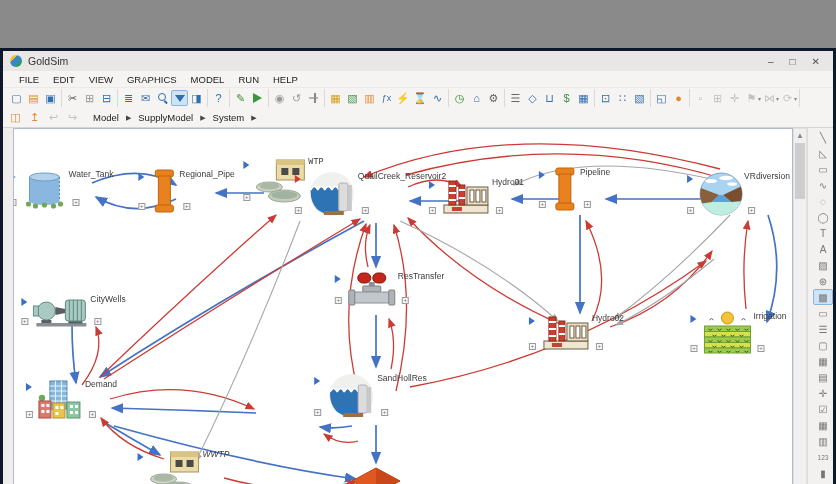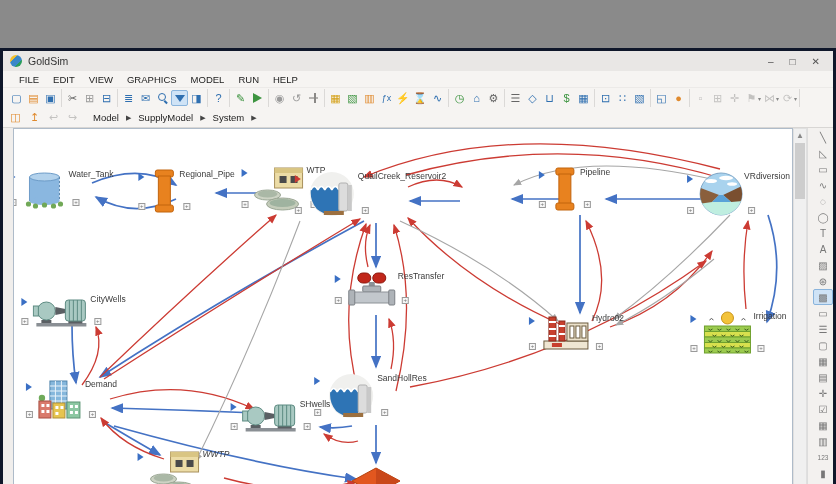--- a/index.html
+++ b/index.html
@@ -258,21 +258,21 @@
       <div class="node" style="left: 178px; top: 40px;">
         <div class="iconwrap"><svg width="30" height="44" viewBox="0 0 30 44">
             <g fill="#e8821f" stroke="#c2640d">
               <rect x="6" y="1" width="18" height="7" rx="2"></rect>
               <rect x="9" y="7" width="12" height="30"></rect>
               <rect x="6" y="36" width="18" height="7" rx="2"></rect>
             </g>
           </svg><span class="inmark"></span><span class="pbox l">+</span><span class="pbox r">+</span></div>
         <div class="nlabel">Regional_Pipe</div>
       </div>
-      <div class="node" style="left: 275px; top: 36px;">
+      <div class="node" style="left: 275px; top: 28px; font-family: Liberation Mono, monospace;">
         <div class="iconwrap"><svg width="54" height="46" viewBox="0 0 54 46">
             <rect x="22" y="3" width="28" height="20" fill="#ecdca6" stroke="#a8905c"></rect>
             <rect x="22" y="3" width="28" height="5" fill="#d9c583"></rect>
             <rect x="27" y="11" width="7" height="7" fill="#4a4a4a"></rect>
             <rect x="38" y="11" width="7" height="7" fill="#4a4a4a"></rect>
             <ellipse cx="15" cy="30" rx="13" ry="5" fill="#cdd3c4" stroke="#9aa694"></ellipse>
             <ellipse cx="15" cy="29" rx="10" ry="3.5" fill="#aab8a6"></ellipse>
             <ellipse cx="30" cy="39" rx="16" ry="6" fill="#c4ccba" stroke="#9aa694"></ellipse>
             <ellipse cx="30" cy="38" rx="13" ry="4" fill="#9fb3a0"></ellipse>
           </svg><span class="inmark"></span><span class="pbox l">+</span><span class="pbox r">+</span></div>
@@ -281,20 +281,35 @@
       <div class="node" style="left: 362px; top: 42px;">
         <div class="iconwrap"><svg width="52" height="46" viewBox="0 0 52 46">
             <circle cx="26" cy="23" r="22" fill="#f0f0ee"></circle>
             <path d="M5 19 q3.5 -7 7 0 q3.5 -7 7 0 q3.5 -7 7 0 q3.5 -7 7 0 L33 41 Q22 47 11 38 Q4 30 5 19 Z" fill="#2e74b5"></path>
             <path d="M5 19 q3.5 -7 7 0 M12 19 q3.5 -7 7 0 M19 19 q3.5 -7 7 0 M26 19 q3.5 -7 7 0" stroke="#ffffff" fill="none" stroke-width="1.6"></path>
             <rect x="33" y="12" width="9" height="28" rx="2" fill="#dcdcdc" stroke="#b0b0b0"></rect>
             <rect x="42" y="14" width="4" height="26" fill="#c8c8c8"></rect>
             <rect x="18" y="40" width="20" height="4" fill="#9c7040"></rect>
           </svg><span class="inmark red"></span><span class="pbox l">+</span><span class="pbox r">+</span></div>
         <div class="nlabel">QuailCreek_Reservoir2</div>
+      </div>
+      <div class="node" style="left: 468px; top: 48px;">
+        <div class="iconwrap"><svg width="52" height="40" viewBox="0 0 52 40">
+            <rect x="4" y="28" width="44" height="8" fill="#efe6d2" stroke="#6b5b3e"></rect>
+            <rect x="9" y="4" width="7" height="24" fill="#c8402e" stroke="#8a2a1c"></rect>
+            <path d="M9 9 h7 M9 16 h7 M9 23 h7" stroke="#ffffff" stroke-width="2"></path>
+            <rect x="19" y="8" width="6" height="20" fill="#c8402e" stroke="#8a2a1c"></rect>
+            <path d="M19 13 h6 M19 21 h6" stroke="#ffffff" stroke-width="2"></path>
+            <rect x="27" y="10" width="21" height="18" fill="#ece2cc" stroke="#6b5b3e"></rect>
+            <rect x="30" y="13" width="4" height="12" fill="#ffffff" stroke="#6b5b3e"></rect>
+            <rect x="36" y="13" width="4" height="12" fill="#ffffff" stroke="#6b5b3e"></rect>
+            <rect x="42" y="13" width="4" height="12" fill="#ffffff" stroke="#6b5b3e"></rect>
+            <rect x="12" y="30" width="10" height="4" fill="#c8402e"></rect>
+          </svg><span class="inmark"></span><span class="pbox l">+</span><span class="pbox r">+</span></div>
+        <div class="nlabel">Hydro01</div>
       </div>
       <div class="node" style="left: 566px; top: 38px;">
         <div class="iconwrap"><svg width="30" height="44" viewBox="0 0 30 44">
             <g fill="#e8821f" stroke="#c2640d">
               <rect x="6" y="1" width="18" height="7" rx="2"></rect>
               <rect x="9" y="7" width="12" height="30"></rect>
               <rect x="6" y="36" width="18" height="7" rx="2"></rect>
             </g>
           </svg><span class="inmark"></span><span class="pbox l">+</span><span class="pbox r">+</span></div>
         <div class="nlabel">Pipeline</div>
@@ -396,33 +411,20 @@
             </g>
             <g stroke="#3e5d1e" fill="none">
               <path d="M7 18 q2 2.5 4 0 M16 18 q2 2.5 4 0 M25 18 q2 2.5 4 0 M34 18 q2 2.5 4 0 M43 18 q2 2.5 4 0"></path>
               <path d="M11 24 q2 2.5 4 0 M20 24 q2 2.5 4 0 M29 24 q2 2.5 4 0 M38 24 q2 2.5 4 0"></path>
               <path d="M7 29.5 q2 2.5 4 0 M16 29.5 q2 2.5 4 0 M25 29.5 q2 2.5 4 0 M34 29.5 q2 2.5 4 0 M43 29.5 q2 2.5 4 0"></path>
               <path d="M11 35 q2 2.5 4 0 M20 35 q2 2.5 4 0 M29 35 q2 2.5 4 0 M38 35 q2 2.5 4 0"></path>
               <path d="M7 40 q2 2.5 4 0 M16 40 q2 2.5 4 0 M25 40 q2 2.5 4 0 M34 40 q2 2.5 4 0 M43 40 q2 2.5 4 0"></path>
             </g>
           </svg><span class="inmark"></span><span class="pbox l">+</span><span class="pbox r">+</span></div>
         <div class="nlabel">Irrigation</div>
-      </div>
-      <div class="node" style="left: 272px; top: 270px;">
-        <div class="iconwrap"><svg width="58" height="34" viewBox="0 0 58 34">
-            <rect x="4" y="29" width="50" height="3.5" fill="#8a8f94"></rect>
-            <rect x="9" y="26" width="10" height="3" fill="#5a5f63"></rect>
-            <rect x="36" y="27" width="14" height="2.5" fill="#5a5f63"></rect>
-            <circle cx="14" cy="17" r="9" fill="#a9c9c2" stroke="#5d8b82"></circle>
-            <rect x="1" y="12" width="5" height="10" fill="#a9c9c2" stroke="#5d8b82"></rect>
-            <polygon points="23,13 33,15 33,19 23,21" fill="#5a5f63"></polygon>
-            <rect x="33" y="6" width="20" height="21" rx="3" fill="#a9c9c2" stroke="#5d8b82"></rect>
-            <path d="M37 6 v21 M41 6 v21 M45 6 v21 M49 6 v21" stroke="#5d8b82" fill="none"></path>
-          </svg><span class="inmark"></span><span class="pbox l">+</span><span class="pbox r">+</span></div>
-        <div class="nlabel">SHwells</div>
       </div>
       <div class="node" style="left: 362px; top: 244px;">
         <div class="iconwrap"><svg width="52" height="46" viewBox="0 0 52 46">
             <circle cx="26" cy="23" r="22" fill="#f0f0ee"></circle>
             <path d="M5 19 q3.5 -7 7 0 q3.5 -7 7 0 q3.5 -7 7 0 q3.5 -7 7 0 L33 41 Q22 47 11 38 Q4 30 5 19 Z" fill="#2e74b5"></path>
             <path d="M5 19 q3.5 -7 7 0 M12 19 q3.5 -7 7 0 M19 19 q3.5 -7 7 0 M26 19 q3.5 -7 7 0" stroke="#ffffff" fill="none" stroke-width="1.6"></path>
             <rect x="33" y="12" width="9" height="28" rx="2" fill="#dcdcdc" stroke="#b0b0b0"></rect>
             <rect x="42" y="14" width="4" height="26" fill="#c8c8c8"></rect>
             <rect x="18" y="40" width="20" height="4" fill="#9c7040"></rect>
           </svg><span class="inmark"></span><span class="pbox l">+</span><span class="pbox r">+</span></div>

